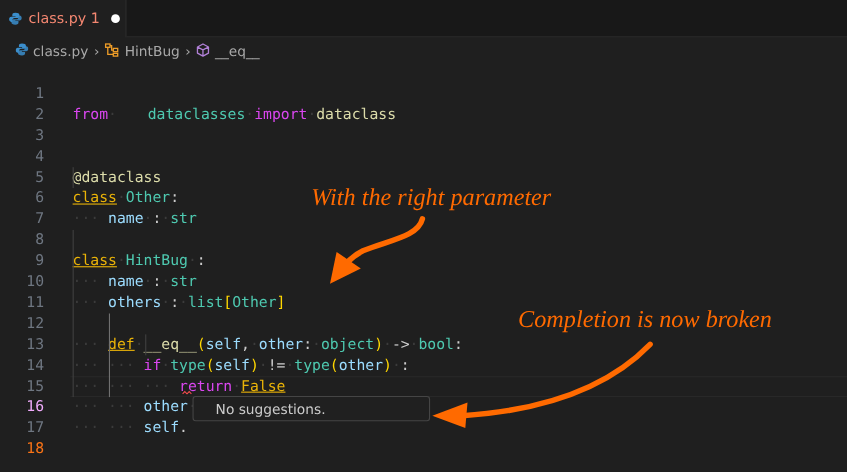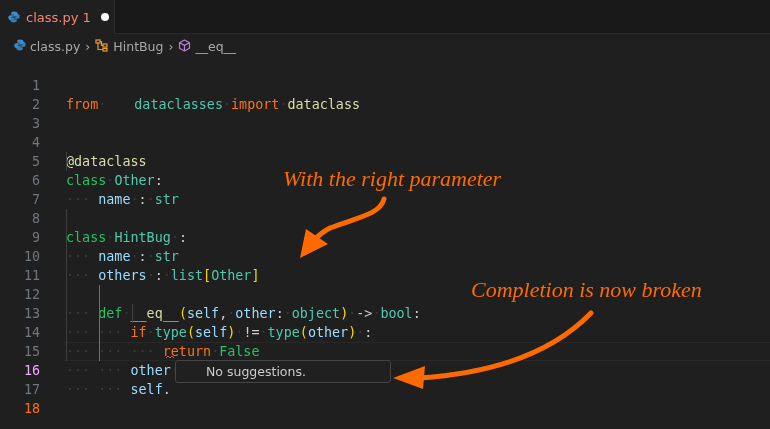--- a/index.html
+++ b/index.html
@@ -16,35 +16,35 @@
     .bc-item { display: flex; }
     .bc-item span.lbl { margin-left: 4px; }
 
     .editor { position: absolute; left: 0; top: 57px; width: 770px; }
     .line { position: absolute; left: 0; height: 19px; width: 770px; font-size: 13.4px; line-height: 19px; white-space: pre; }
     .ln { position: absolute; left: 0; width: 40px; text-align: right; color: #6e7681; font-size: 13.4px; }
     .ln.active { color: #f0abfc; }
     .code { position: absolute; left: 66px; }
     .line.current::before { content: ""; position: absolute; left: 64px; right: 0; top: 0; bottom: 0; border-top: 1px solid #282828; border-bottom: 1px solid #282828; }
 
-    .kw { color: #f97316; }
-    .kw2 { color: #22c55e; }
+    .kw { color: #d946ef; }
+    .kw2 { color: #eab308; text-decoration: underline; }
     .mod { color: #4ec9b0; margin-left: 28px; }
     .fn { color: #dcdcaa; }
     .var { color: #9cdcfe; }
     .cls { color: #4ec9b0; }
     .br { color: #ffd700; }
     .op { color: #cccccc; }
     .dec { color: #dcdcaa; }
     .ws { color: #3b3b3b; }
 
     .guide { position: absolute; width: 1px; background: #404040; }
     .guide.active { background: #707070; }
 
-    .suggest { position: absolute; left: 175px; top: 360px; width: 216px; height: 23px; background: #202020; border: 1px solid #454545; border-radius: 3px; font-family: "DejaVu Sans", sans-serif; font-size: 12.5px; color: #cccccc; padding-left: 30px; line-height: 21px; }
+    .suggest { position: absolute; left: 175px; top: 360px; width: 216px; height: 23px; background: #202020; border: 1px solid #454545; border-radius: 3px; font-family: "DejaVu Sans", sans-serif; font-size: 12.5px; color: #cccccc; padding-left: 20px; line-height: 21px; }
 
     .squiggle { position: absolute; left: 165px; top: 354px; }
 
     .annotation { position: absolute; font-family: Liberation Serif, serif; font-style: italic; font-size: 22px; color: #ff6a00; white-space: nowrap; }
     .arrows { position: absolute; left: 0; top: 0; width: 770px; height: 429px; pointer-events: none; }
   </style>
 </head>
 <body>
 
 <div class="tabbar">

